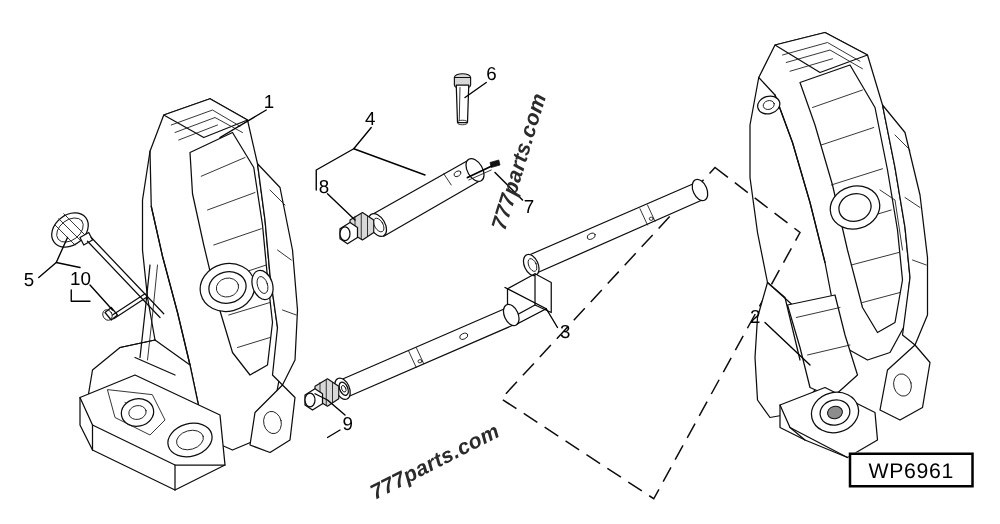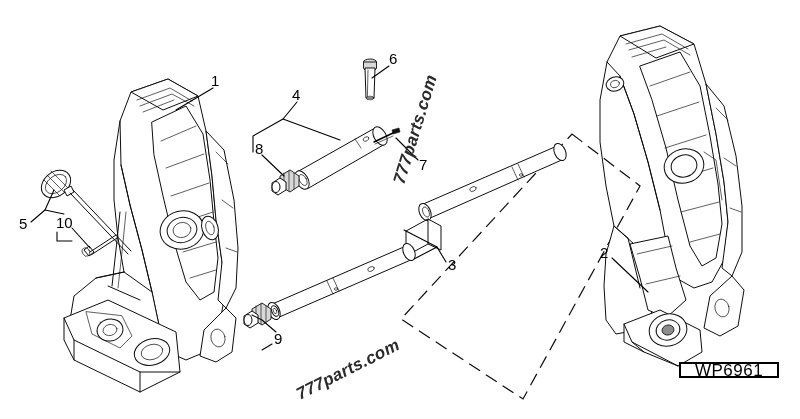--- a/index.html
+++ b/index.html
@@ -374,17 +374,17 @@
       <text class="callout-txt" x="56" y="228">10</text>
     </g>
 
     <g>
       <text class="wm" x="300" y="400" transform="rotate(-27 300 400)">777parts.com</text>
       <text class="wm" x="404" y="185" transform="rotate(-73 404 185)">777parts.com</text>
     </g>
 
   </svg>
 
-  <div id="partnum-box" style="left:679px; top:362px; width:100px; height:16px;">
+  <div id="partnum-box" style="left:679px; top:362px; width:100px; height:28px;">
     <span class="pn-text">WP6961</span>
   </div>
 
 </div>
 
 </body></html>

